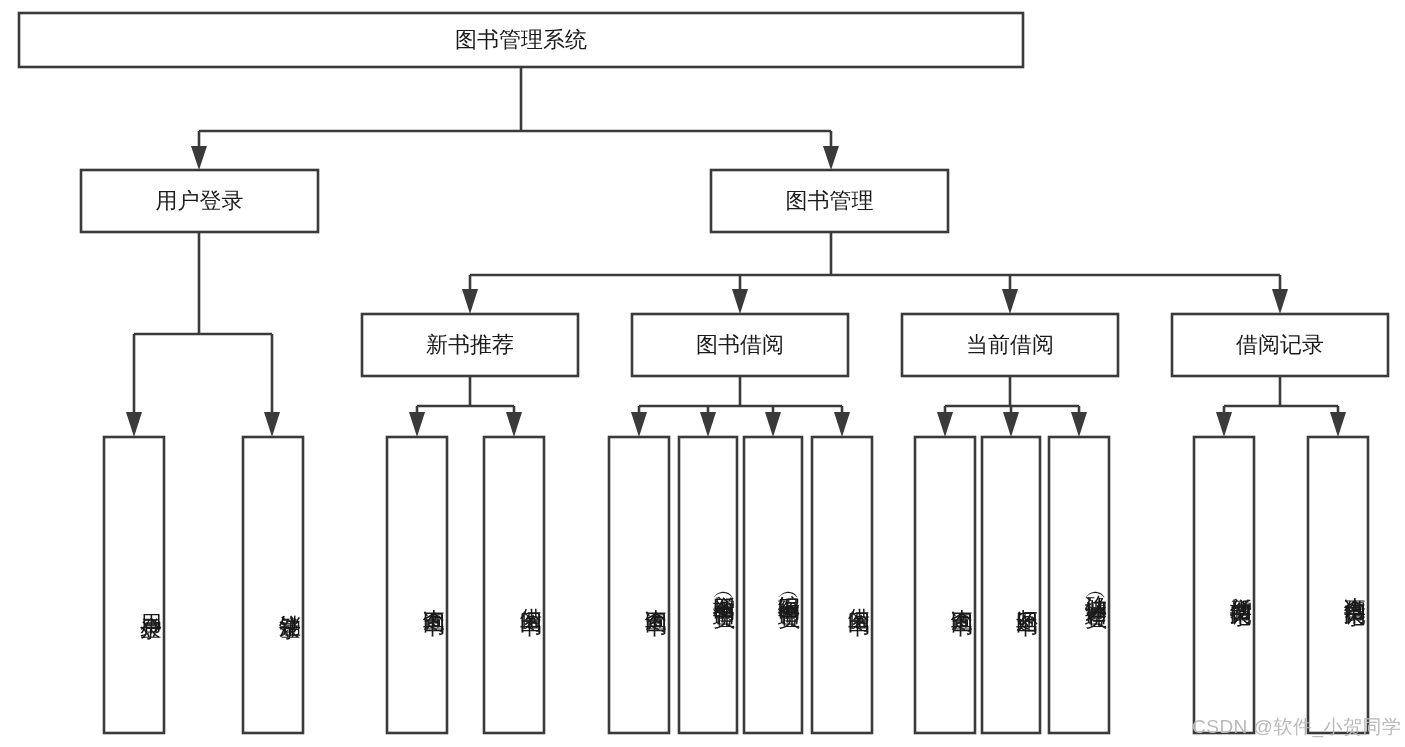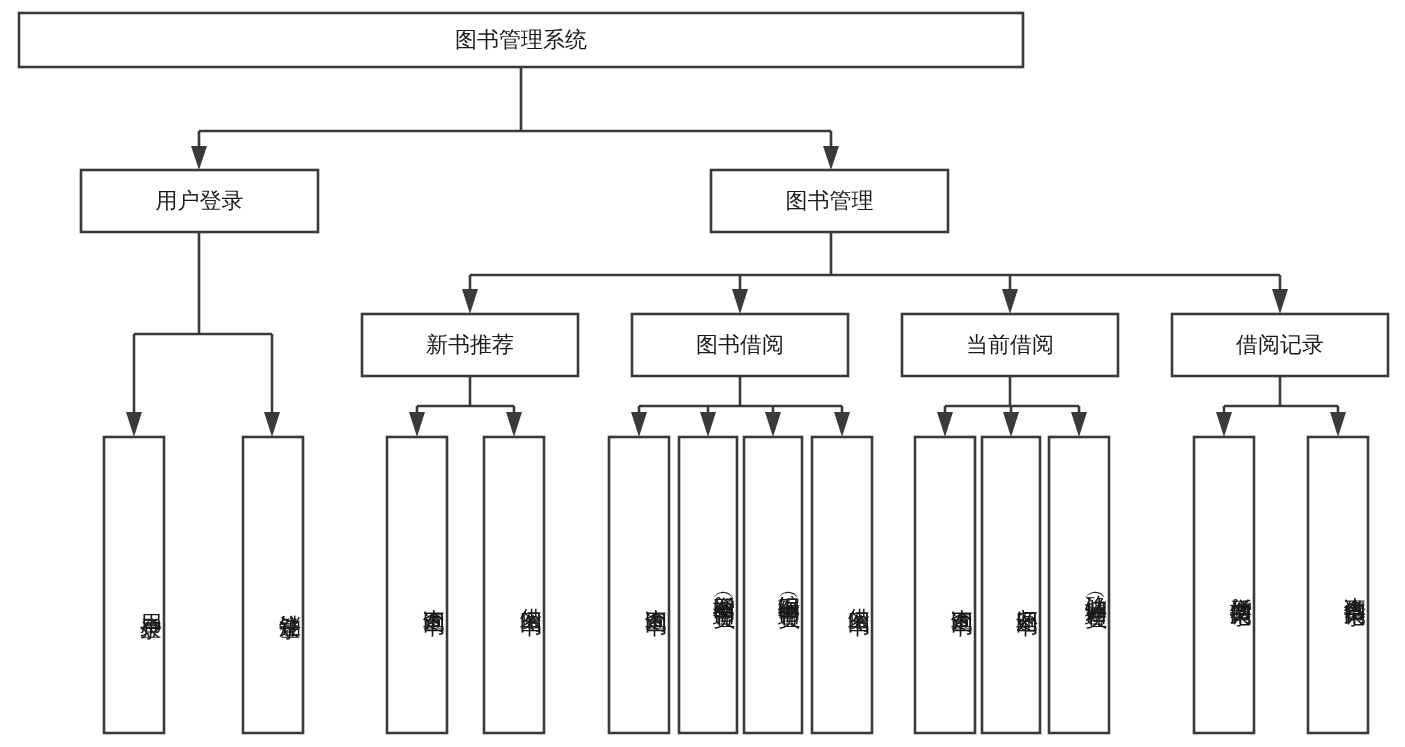--- a/index.html
+++ b/index.html
@@ -211,14 +211,15 @@
   <div class="leaf-label" style="left:915px; top:500px; width:60px; height:190px;">查询图书</div>
 
   <div class="leaf-label" style="left:982px; top:500px; width:58px; height:190px;">归还图书</div>
 
   <div class="leaf-label" style="left:1049px; top:444px; width:60px; height:284px;">确认归还（管理员）</div>
 
   <div class="leaf-label" style="left:1194px; top:460px; width:60px; height:250px;">新增借阅记录</div>
 
   <div class="leaf-label" style="left:1308px; top:460px; width:60px; height:250px;">查询借阅记录</div>
 
+  <div class="watermark" style="left:1192px; top:714px;">CSDN @软件_小贺同学</div>
 
 </div>
 
 </body></html>

